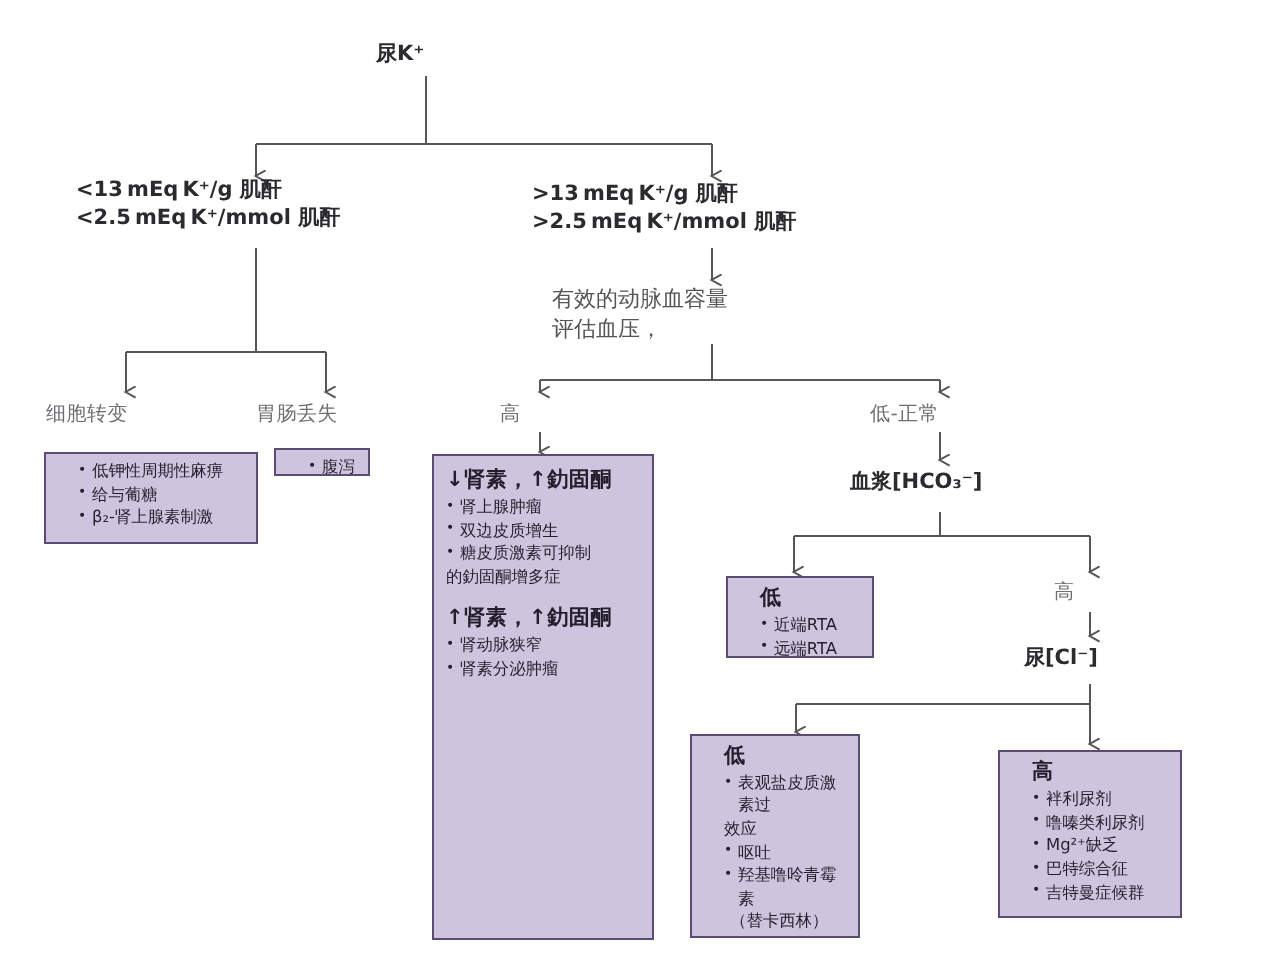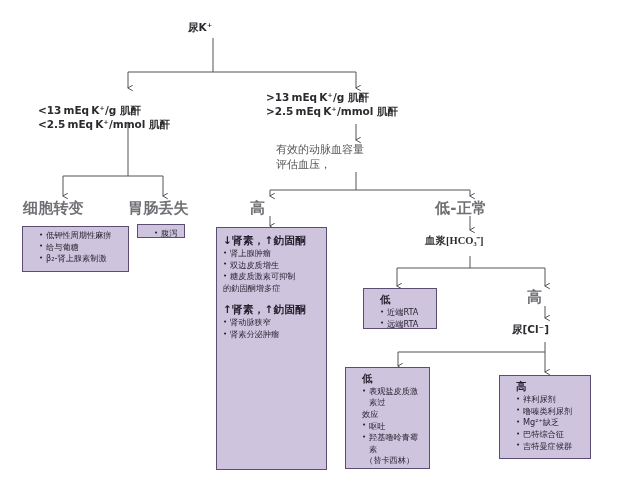--- a/index.html
+++ b/index.html
@@ -22,24 +22,23 @@
     height: 480px;
   }
   .node {
     position: absolute;
     text-align: left;
     white-space: nowrap;
   }
   
   .label {
     color: #6f6f74;
-    font-size: 15px;
+    font-size: 10px;
     line-height: 14px;
     letter-spacing: .2px;
-    font-weight: bold;
   }
   
   .formula {
     color: #2b2b2f;
     font-size: 10.5px;
     line-height: 14px;
     font-weight: bold;
     letter-spacing: 0px;
   }
   .plain-cn {
@@ -150,21 +149,21 @@
 
     <path d="M545,342 L545,352"></path>
     <path d="M398,352 L545,352"></path>
     <path d="M398,352 L398,366" marker-end="url(#ar)"></path>
     <path d="M545,352 L545,372" marker-end="url(#ar)"></path>
   </g>
 </svg>
 
 <div class="node formula" style="left:188px; top:20px; width:50px;">尿K⁺</div>
 
-<div class="node formula" style="left:38px; top:103px; width:180px;">
+<div class="node formula" style="left:38px; top:88px; width:180px;">
   <div>&lt;13 mEq K⁺/g 肌酐</div>
   <div>&lt;2.5 mEq K⁺/mmol 肌酐</div>
 </div>
 
 <div class="node formula" style="left:266px; top:90px; width:180px;">
   <div>&gt;13 mEq K⁺/g 肌酐</div>
   <div>&gt;2.5 mEq K⁺/mmol 肌酐</div>
 </div>
 
 <div class="node plain-cn" style="left:276px; top:142px; width:160px;">
@@ -173,21 +172,21 @@
 </div>
 
 <div class="node label" style="left:23px; top:201px; width:80px;">细胞转变</div>
 
 <div class="node label" style="left:128px; top:201px; width:70px;">胃肠丢失</div>
 
 <div class="node label" style="left:250px; top:201px; width:40px;">高</div>
 
 <div class="node label" style="left:435px; top:201px; width:70px;">低-正常</div>
 
-<div class="node formula" style="left:425px; top:234px; width:90px;font-family:Liberation Serif, serif;">血浆[HCO₃⁻]</div>
+<div class="node formula" style="left:425px; top:234px; width:90px;">血浆[HCO₃⁻]</div>
 
 <div class="node label" style="left:527px; top:290px; width:36px;">高</div>
 
 <div class="node formula" style="left:512px; top:322px; width:66px;">尿[Cl⁻]</div>
 
 <div class="box" style="left:22px; top:226px; width:107px; height:46px;">
   <ul>
     <li>低钾性周期性麻痹</li>
     <li>给与葡糖</li>
     <li>β₂-肾上腺素制激</li>

